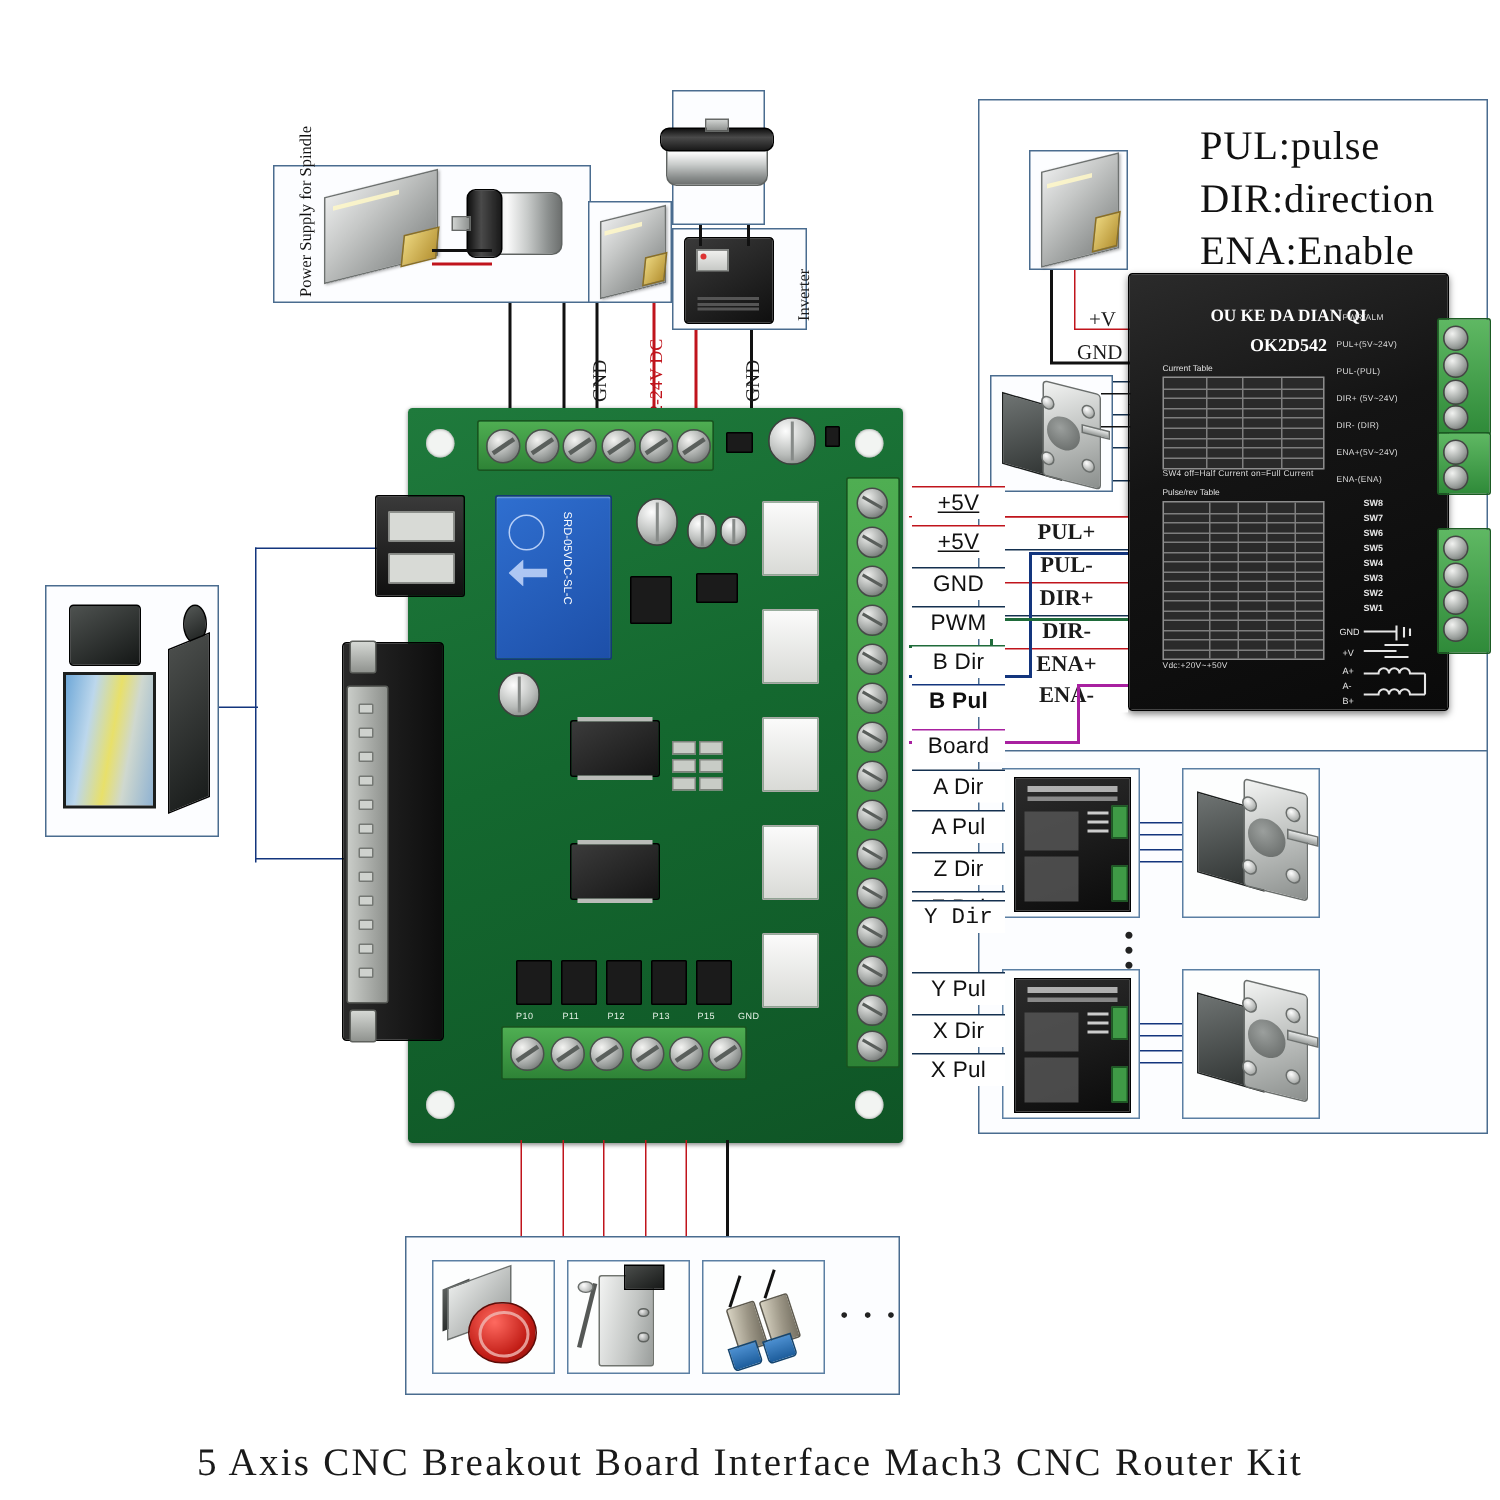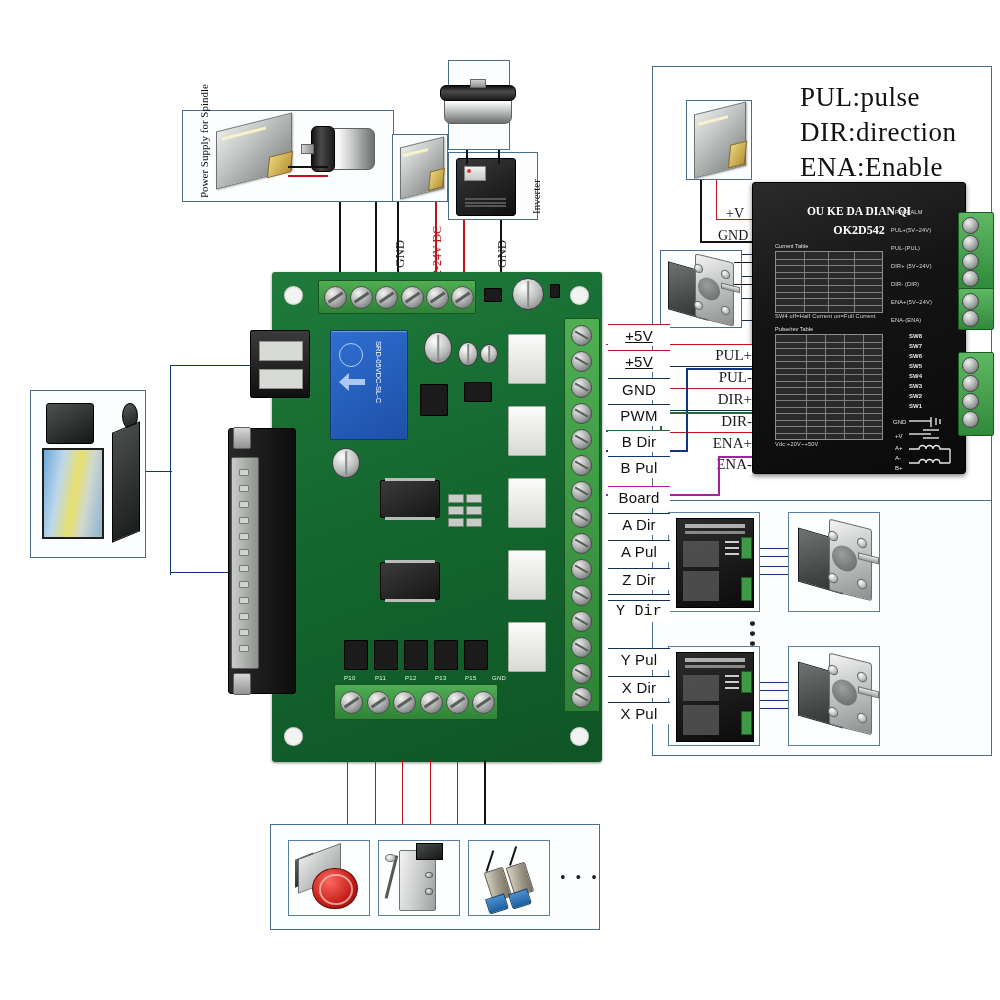--- a/index.html
+++ b/index.html
@@ -17,28 +17,28 @@
   .wb{background:#13357d;}
   .wm{background:#a820a0;}
   .lbl{position:absolute;white-space:nowrap;font-family:"Liberation Serif",serif;}
 
   
   .pin{position:absolute;left:608px;width:62px;height:21px;
        border-top:1.4px solid #14304f;background:#ffffff;
        font-size:15px;line-height:21px;text-align:center;color:#101010;
        font-family:"Liberation Sans",sans-serif;letter-spacing:.2px;}
   .pin.red{border-top-color:#c0141c;text-decoration:underline;}
-  .pin.blue{border-top-color:#13357d;}
+  .pin.blue{border-top-color:#13357d;font-weight:bold;}
   .pin.green{border-top-color:#1f6b3a;}
   .pin.mag{border-top-color:#a820a0;}
 
   
   .dsig{position:absolute;width:82px;height:21px;border-top:1.4px solid #14304f;
-        background:#fff;font-size:15px;line-height:21px;text-align:right;
-        font-family:"Liberation Serif",serif;}
+        background:#fff;font-size:15px;line-height:21px;text-align:center;
+        font-family:"Liberation Serif",serif;font-weight:bold;}
   .dsig.red{border-top-color:#c0141c;}
   .dsig.none{border-top:none;}
 
   
   .msig{position:absolute;width:40px;height:22px;border-top:1.3px solid #14304f;
         background:#fff;font-size:15px;line-height:22px;text-align:center;}
 
   
   #pcb{position:absolute;left:272px;top:272px;width:330px;height:490px;
        background:linear-gradient(160deg,#1f7a3c 0%,#14682f 45%,#0f5526 100%);
@@ -666,13 +666,14 @@
     <div class="cyl" style="left:20%;top:36%;transform:rotate(-18deg);"></div>
     <div class="tip" style="left:19%;top:78%;transform:rotate(-18deg);"></div>
     <div class="wire" style="left:22%;top:6%;height:34%;transform:rotate(18deg);"></div>
     <div class="cyl" style="left:52%;top:28%;transform:rotate(-18deg);"></div>
     <div class="tip" style="left:51%;top:70%;transform:rotate(-18deg);"></div>
     <div class="wire" style="left:54%;top:0%;height:32%;transform:rotate(18deg);"></div>
   </div>
 
   <div class="ell" style="left:560px;top:874px;font-size:16px;">• • •</div>
 
+  <div id="caption">5 Axis CNC Breakout Board Interface Mach3 CNC Router Kit</div>
 </div>
 
 </body></html>

